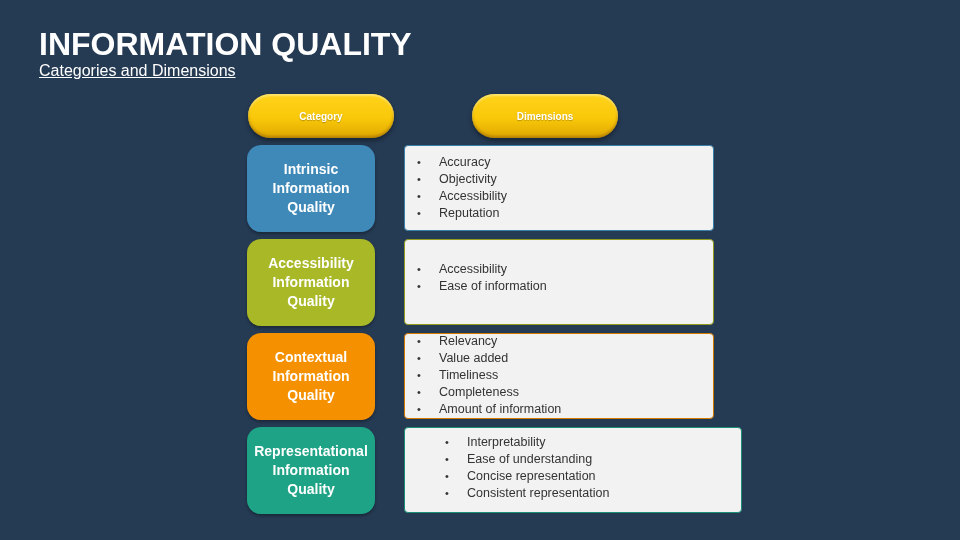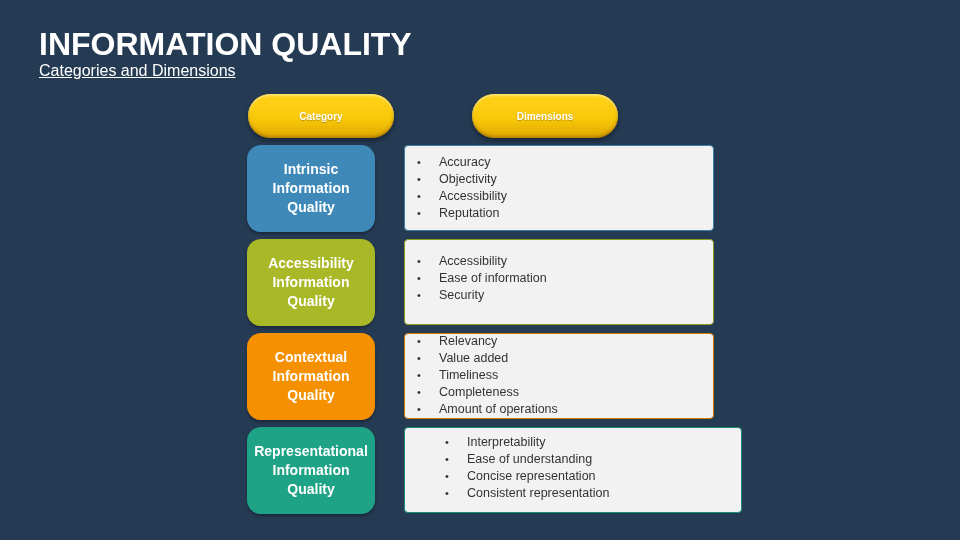--- a/index.html
+++ b/index.html
@@ -86,40 +86,39 @@
     <div>
       <span>Accessibility</span>
       <span>Information</span>
       <span>Quality</span>
     </div>
   </div>
   <div class="dim-box" style="border-color:#8f9c20;">
     <ul style="margin-top:-8px;">
       <li>Accessibility</li>
       <li>Ease of information</li>
-      <li>Security</li>
     </ul>
   </div>
 </div>
 
 <div class="row" style="top:333px;">
   <div class="cat-box" style="background:#f59100;">
     <div>
       <span>Contextual</span>
       <span>Information</span>
       <span>Quality</span>
     </div>
   </div>
   <div class="dim-box" style="border-color:#d27a00;">
     <ul style="margin-top:-2px;">
       <li>Relevancy</li>
       <li>Value added</li>
       <li>Timeliness</li>
       <li>Completeness</li>
-      <li>Amount of operations</li>
+      <li>Amount of information</li>
     </ul>
   </div>
 </div>
 
 <div class="row" style="top:427px;">
   <div class="cat-box" style="background:#1fa386;">
     <div>
       <span>Representational</span>
       <span>Information</span>
       <span>Quality</span>

